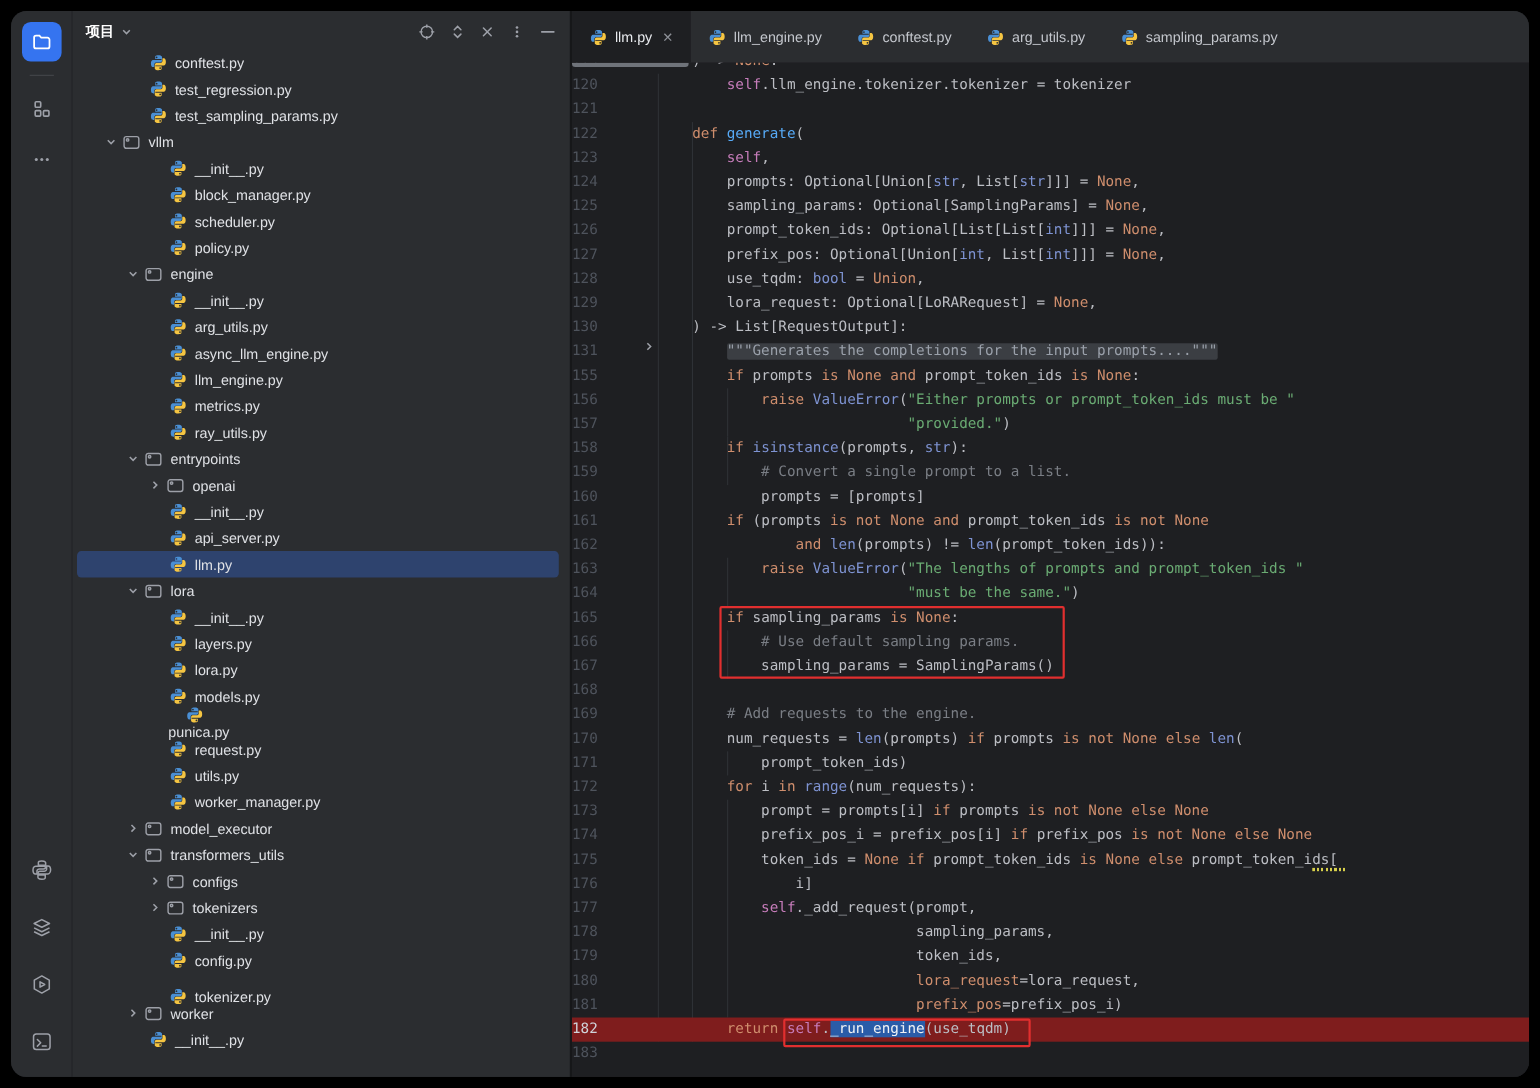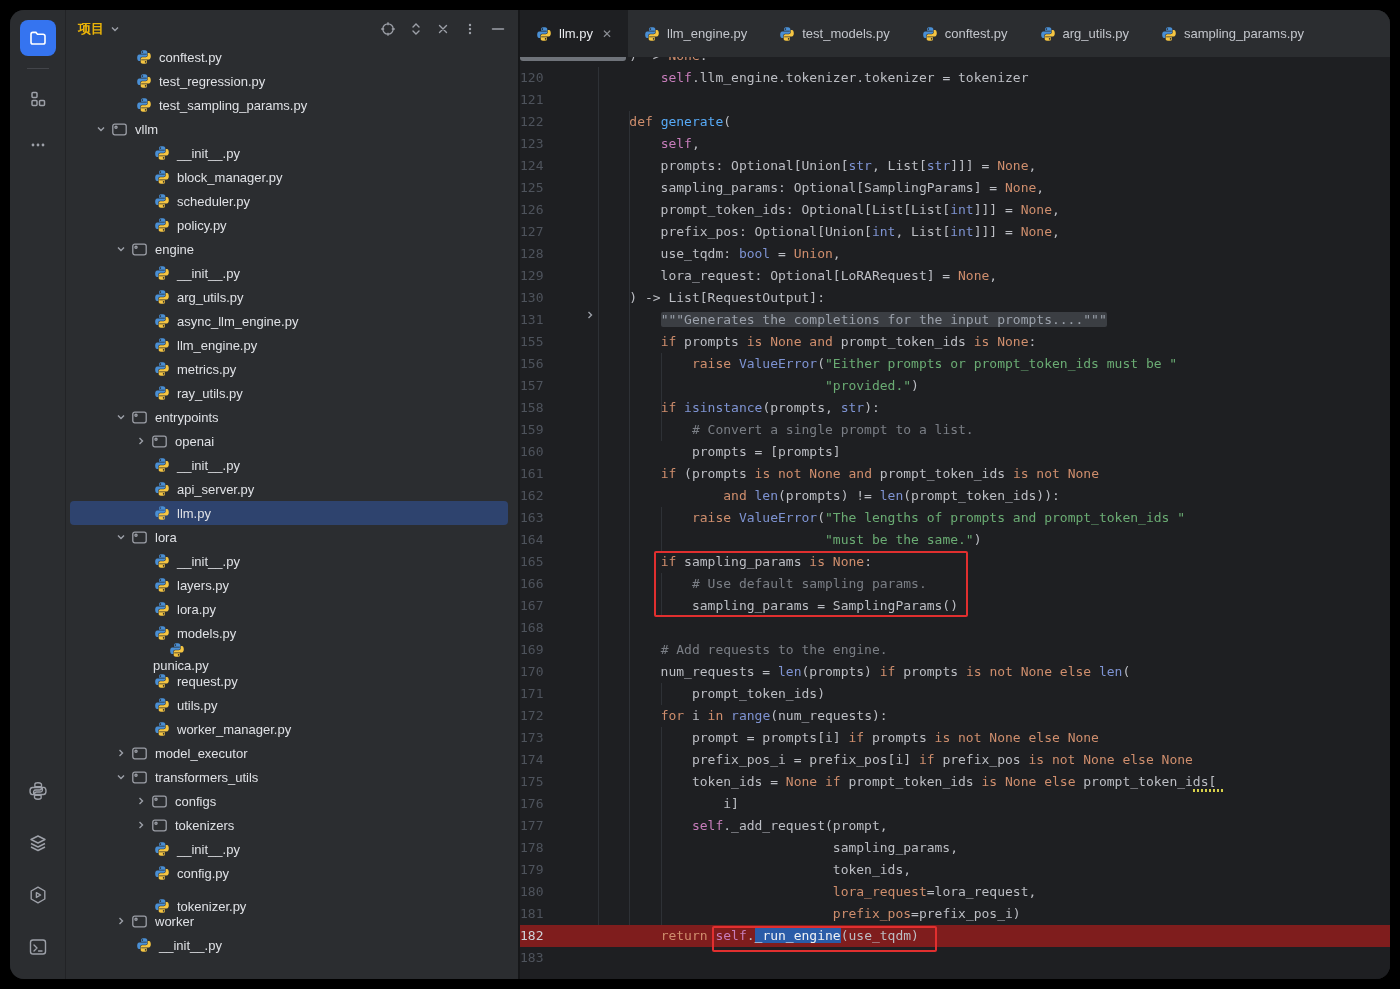--- a/index.html
+++ b/index.html
@@ -16,21 +16,21 @@
   .rail-btn.active { background:#3574f0; color:#fff; }
   .rail-div { width:22px; height:1px; background:#43454a; margin:2px 0 12px; }
   .rail-bottom { margin-top:auto; display:flex; flex-direction:column; align-items:center; }
   .rail-bottom .rail-btn { margin-bottom:16px; }
   .rail-bottom .rail-btn:last-child { margin-bottom:0; }
 
   
   .panel { width:454px; background:#2b2d30; flex-shrink:0; display:flex; flex-direction:column;
            border-right:2px solid #161719; }
   .panel-header { height:38px; flex-shrink:0; display:flex; align-items:center; padding:0 12px; }
-  .panel-title { font-size:13px; font-weight:700; color:#eab308; margin-right:4px; }
+  .panel-title { font-size:13px; font-weight:700; color:#ffffff; margin-right:4px; }
   .panel-actions { margin-left:auto; display:flex; align-items:center; gap:13px; color:#9da0a8; }
   .tree { flex:1; overflow:hidden; margin-top:-3px; position:relative; }
   .trow { height:24px; display:flex; align-items:center; font-size:13px; color:#dfe1e5;
           white-space:nowrap; position:relative; }
   .trow .inner { display:flex; align-items:center; position:relative; z-index:1; }
   .trow.sel::before { content:""; position:absolute; left:4px; right:10px; top:0; bottom:0;
                       background:#2e436e; border-radius:4px; }
   .chev { width:16px; height:16px; flex-shrink:0; display:flex; align-items:center;
           justify-content:center; color:#9da0a8; margin-right:2px; }
   .ficon { width:17px; height:17px; flex-shrink:0; margin-right:7px; display:flex;
@@ -661,29 +661,20 @@
           <span class="close">✕</span>
         </div>
         <div class="tab">
           <span>
             <svg width="16" height="16" viewBox="0 0 16 16">
               <path fill="#4a8fd4" d="M7.9 1.2c-3 0-2.8 1.3-2.8 1.3v2.2h5.7v.8H3.4s-2.2-.2-2.2 3.2c0 3.4 1.9 3.3 1.9 3.3h1.2V9.7s-.1-1.9 1.9-1.9h3.3s1.8 0 1.8-1.8V3s.3-1.8-3.4-1.8zM6.4 2.3a.8.8 0 1 1 0 1.6.8.8 0 0 1 0-1.6z"></path>
               <path fill="#f5c542" d="M8.1 14.8c3 0 2.8-1.3 2.8-1.3v-2.2H5.2v-.8h7.4s2.2.2 2.2-3.2c0-3.4-1.9-3.3-1.9-3.3h-1.2v2.3s.1 1.9-1.9 1.9H6.5s-1.8 0-1.8 1.8v3s-.3 1.8 3.4 1.8zm1.5-1.1a.8.8 0 1 1 0-1.6.8.8 0 0 1 0 1.6z"></path>
             </svg>
           </span>
           <span>llm_engine.py</span>
-        </div>
-        <div class="tab">
-          <span>
-            <svg width="16" height="16" viewBox="0 0 16 16">
-              <path fill="#4a8fd4" d="M7.9 1.2c-3 0-2.8 1.3-2.8 1.3v2.2h5.7v.8H3.4s-2.2-.2-2.2 3.2c0 3.4 1.9 3.3 1.9 3.3h1.2V9.7s-.1-1.9 1.9-1.9h3.3s1.8 0 1.8-1.8V3s.3-1.8-3.4-1.8zM6.4 2.3a.8.8 0 1 1 0 1.6.8.8 0 0 1 0-1.6z"></path>
-              <path fill="#f5c542" d="M8.1 14.8c3 0 2.8-1.3 2.8-1.3v-2.2H5.2v-.8h7.4s2.2.2 2.2-3.2c0-3.4-1.9-3.3-1.9-3.3h-1.2v2.3s.1 1.9-1.9 1.9H6.5s-1.8 0-1.8 1.8v3s-.3 1.8 3.4 1.8zm1.5-1.1a.8.8 0 1 1 0-1.6.8.8 0 0 1 0 1.6z"></path>
-            </svg>
-          </span>
-          <span>test_models.py</span>
         </div>
         <div class="tab">
           <span>
             <svg width="16" height="16" viewBox="0 0 16 16">
               <path fill="#4a8fd4" d="M7.9 1.2c-3 0-2.8 1.3-2.8 1.3v2.2h5.7v.8H3.4s-2.2-.2-2.2 3.2c0 3.4 1.9 3.3 1.9 3.3h1.2V9.7s-.1-1.9 1.9-1.9h3.3s1.8 0 1.8-1.8V3s.3-1.8-3.4-1.8zM6.4 2.3a.8.8 0 1 1 0 1.6.8.8 0 0 1 0-1.6z"></path>
               <path fill="#f5c542" d="M8.1 14.8c3 0 2.8-1.3 2.8-1.3v-2.2H5.2v-.8h7.4s2.2.2 2.2-3.2c0-3.4-1.9-3.3-1.9-3.3h-1.2v2.3s.1 1.9-1.9 1.9H6.5s-1.8 0-1.8 1.8v3s-.3 1.8 3.4 1.8zm1.5-1.1a.8.8 0 1 1 0-1.6.8.8 0 0 1 0 1.6z"></path>
             </svg>
           </span>
           <span>conftest.py</span>
         </div>

